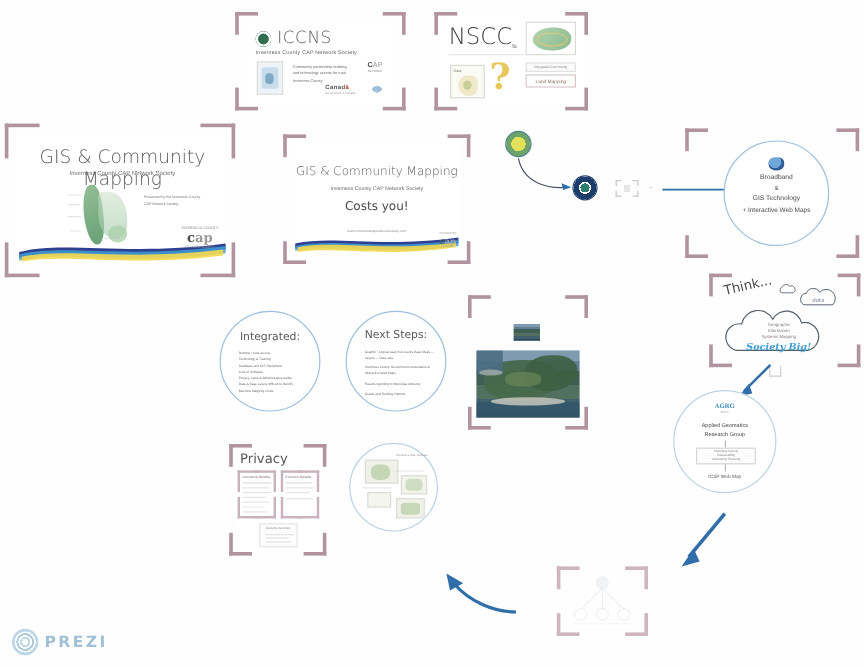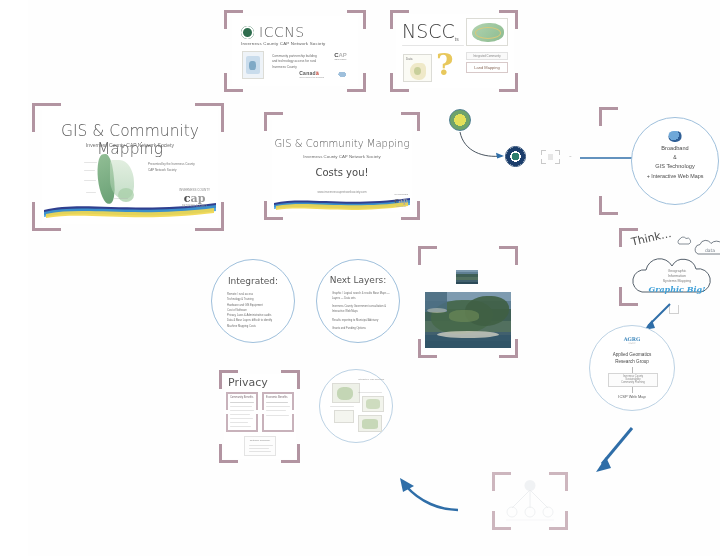--- a/index.html
+++ b/index.html
@@ -12,21 +12,20 @@
     height: 556px;
     position: relative;
     overflow: hidden;
     font-family: "Liberation Sans", sans-serif;
     color: #3b3b3b;
   }
   .canvas {
     position: absolute;
     inset: 0;
     background: #fefefe;
-    margin-left: 28px;
   }
 
   
   .frame {
     position: absolute;
     box-sizing: border-box;
   }
   .frame .corner {
     position: absolute;
     width: 16px;
@@ -350,21 +349,21 @@
       <text x="16" y="14" font-size="4.5" fill="#7a838d" text-anchor="middle" font-family="DejaVu Sans, sans-serif">data</text>
     </svg>
 
     <svg style="position:absolute; left:8px; top:18px;" width="90" height="48" viewBox="0 0 90 48">
       <path class="cloud-line" d="M10,42 a11,11 0 0 1 4,-22 a14,14 0 0 1 26,-4 a13,13 0 0 1 24,3 a11,11 0 0 1 5,23 z" stroke="#55606b" stroke-width="1"></path>
     </svg>
     <div class="centered" style="position:absolute;left:10px;top:37px;width:86px;font-size:3.6px;color:#7e7e7e;">Geographic</div>
     <div class="centered" style="position:absolute;left:10px;top:42px;width:86px;font-size:3.6px;color:#7e7e7e;">Information</div>
     <div class="centered" style="position:absolute;left:10px;top:47px;width:86px;font-size:3.6px;color:#7e7e7e;">Systems Mapping</div>
     <div class="centered" style="position:absolute;left:10px;top:52px;width:86px;font-size:8px;color:#3fa0d8;
-                font-family:'DejaVu Serif',serif; font-style:italic; font-weight:700;">Graphic Big!</div>
+                font-family:'DejaVu Serif',serif; font-style:italic; font-weight:700;">Society Big!</div>
   </div>
   <div style="position:absolute; left:641px; top:305px; width:8px; height:8px;
               border:1px solid #d0d0d0; border-top:none;"></div>
 
   <svg class="arrow" style="left:598px; top:302px;" width="48" height="34" viewBox="0 0 48 34">
     <path d="M44,2 L22,24" stroke="#2f6ea8" stroke-width="2" fill="none"></path>
     <path d="M18,28 l11,-2 l-3,-8 z" fill="#2f6ea8"></path>
   </svg>
   <div class="circle-frame pale" style="left:561px; top:325px; width:86px; height:86px;">
     <div class="centered" style="position:absolute; left:0; top:10px; width:100%; font-size:5px;
@@ -393,21 +392,21 @@
       <li style="font-size:2.7px;line-height:1.95;color:#6e6e6e;">Hardware and GIS Equipment</li>
       <li style="font-size:2.7px;line-height:1.95;color:#6e6e6e;">Cost of Software</li>
       <li style="font-size:2.7px;line-height:1.95;color:#6e6e6e;">Privacy, Laws &amp; Administrative audits</li>
       <li style="font-size:2.7px;line-height:1.95;color:#6e6e6e;">Data &amp; Base Layers difficult to identify</li>
       <li style="font-size:2.7px;line-height:1.95;color:#6e6e6e;">Machine Mapping Costs</li>
     </ul>
   </div>
 
   <div class="circle-frame" style="left:288px; top:259px; width:84px; height:84px;">
     <div class="centered" style="position:absolute;left:0;top:15px;width:100%;font-size:9px;color:#585858;
-                font-family:'DejaVu Sans',sans-serif;">Next Layers:</div>
+                font-family:'DejaVu Sans',sans-serif;">Next Steps:</div>
     <ul style="position:absolute; left:11px; top:31px; width:62px; margin:0; padding:0 0 0 4px; list-style:none;">
       <li style="font-size:2.7px;line-height:1.9;color:#6e6e6e;margin-bottom:3px;">Graphic / Logical search &amp; results Base Maps — Layers — Data sets</li>
       <li style="font-size:2.7px;line-height:1.9;color:#6e6e6e;margin-bottom:3px;">Inverness County Government consultation &amp; Interactive Web Maps</li>
       <li style="font-size:2.7px;line-height:1.9;color:#6e6e6e;margin-bottom:3px;">Results reporting to Municipal Advisory</li>
       <li style="font-size:2.7px;line-height:1.9;color:#6e6e6e;">Grants and Funding Options</li>
     </ul>
   </div>
 
   <div class="frame" style="left:390px; top:246px; width:100px; height:112px;">
     <span class="corner c-tl"></span>
@@ -504,14 +503,18 @@
       <circle cx="48" cy="26" r="5" fill="none" stroke="#c2c8cf" stroke-width=".7"></circle>
       <path d="M6,34 L54,34" stroke="#d0d5da" stroke-width=".6"></path>
     </svg>
   </div>
 
   <svg class="arrow" style="left:364px; top:476px;" width="72" height="40" viewBox="0 0 72 40">
     <path d="M66,34 C48,34 28,26 14,10" stroke="#2f6ea8" stroke-width="2.6" fill="none"></path>
     <path d="M8,2 l3,14 l11,-6 z" fill="#2f6ea8"></path>
   </svg>
 
+  <div id="prezi-logo">
+    <span class="mark"></span>
+    <span class="word">PREZI</span>
+  </div>
 
 </div>
 
 </body></html>

